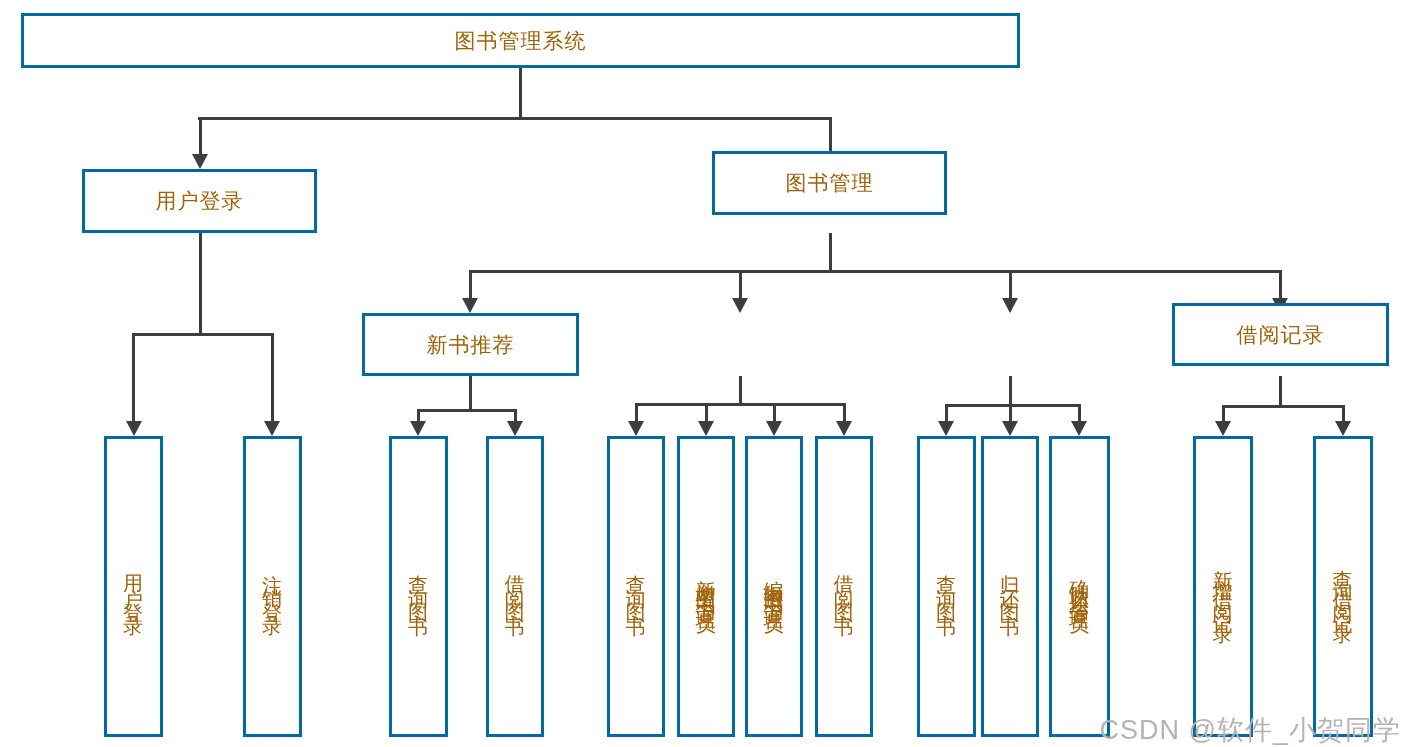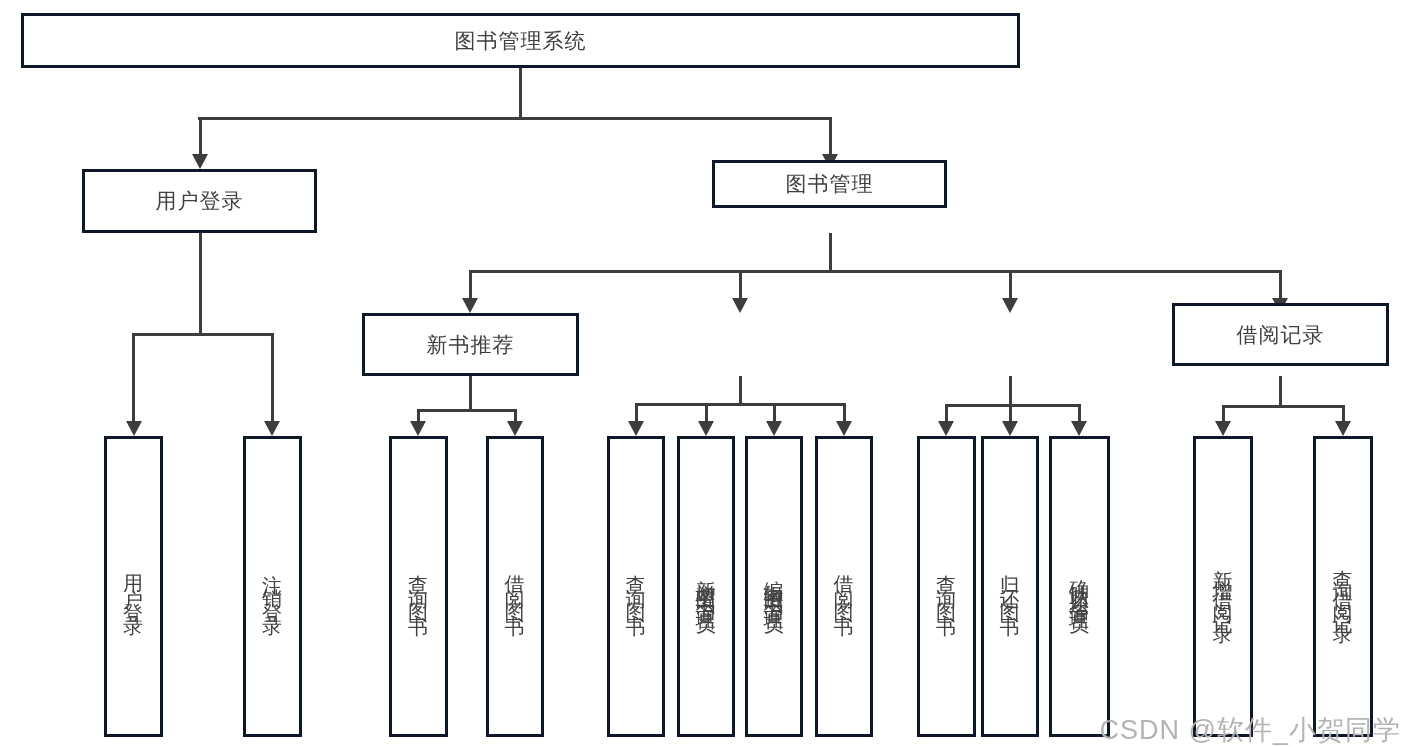--- a/index.html
+++ b/index.html
@@ -3,23 +3,23 @@
 <meta charset="utf-8">
 <style>
   html,body { margin:0; padding:0; background:#ffffff; }
   .stage {
     position:relative; width:1405px; height:747px;
     background:#ffffff; overflow:hidden;
     font-family:"Liberation Sans", sans-serif;
   }
   .box {
     position:absolute; box-sizing:border-box;
-    background:#ffffff; border:3px solid #0f172a;
+    background:#ffffff; border:3px solid #0369a1;
     display:flex; align-items:center; justify-content:center;
-    color:#404040;
+    color:#a16207;
   }
   .hbox span {
     font-size:21px; letter-spacing:1px; white-space:nowrap;
   }
   .vbox span {
     writing-mode:vertical-rl; text-orientation:mixed;
     font-size:20px; letter-spacing:14px; line-height:1;
     white-space:nowrap;
   }
   .vbox.med span  { letter-spacing:11px; }
@@ -50,21 +50,21 @@
   <div class="vline" style="left:519px;top:68px;height:51px"></div>
   <div class="hline" style="left:198px;top:117px;width:634px"></div>
   <div class="vline" style="left:199px;top:117px;height:38px"></div>
   <div class="arrow" style="left:192px;top:154px"></div>
   <div class="vline" style="left:829px;top:117px;height:38px"></div>
   <div class="arrow" style="left:822px;top:154px"></div>
 
   <div class="box hbox" style="left:82px;top:169px;width:235px;height:64px">
     <span>用户登录</span>
   </div>
-  <div class="box hbox" style="left:712px;top:160px;width:235px;height:48px">
+  <div class="box hbox" style="left:712px;top:151px;width:235px;height:64px">
     <span>图书管理</span>
   </div>
 
   <div class="vline" style="left:199px;top:233px;height:103px"></div>
   <div class="hline" style="left:132px;top:333px;width:142px"></div>
   <div class="vline" style="left:132px;top:333px;height:91px"></div>
   <div class="arrow" style="left:126px;top:421px"></div>
   <div class="vline" style="left:271px;top:333px;height:91px"></div>
   <div class="arrow" style="left:264px;top:421px"></div>
 

